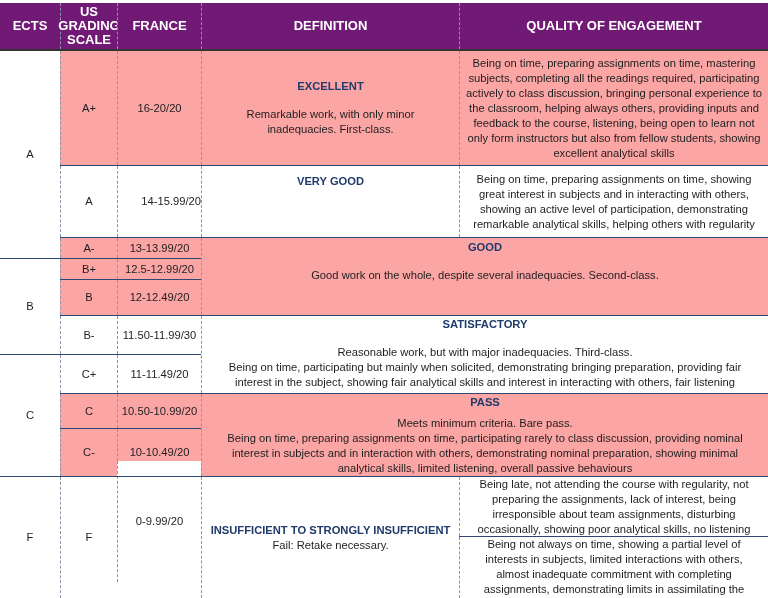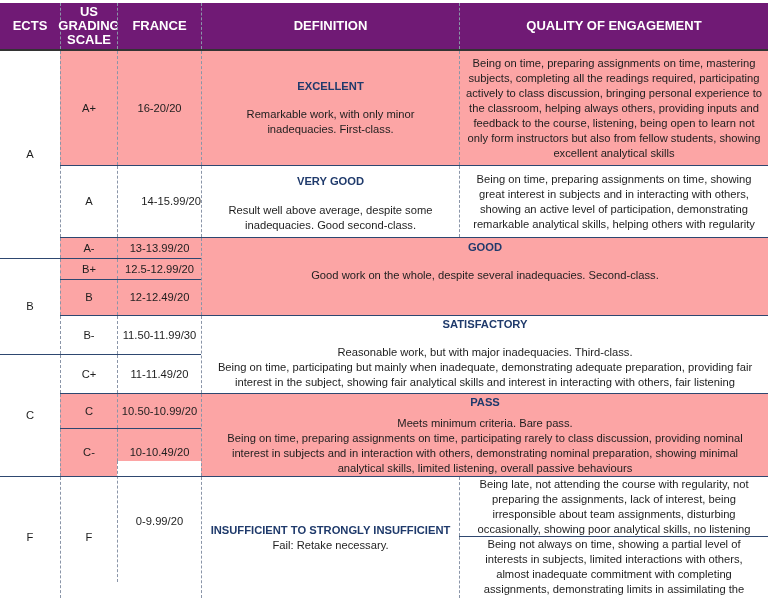--- a/index.html
+++ b/index.html
@@ -124,37 +124,36 @@
   <div class="gap"></div>
   <span style="padding:0 2px;">Remarkable work, with only minor inadequacies. First-class.</span>
 </div>
 <div class="cell gray vdash" style="left:459px;top:51px;width:309px;height:114px;padding:0 6px;">
   <span>Being on time, preparing assignments on time, mastering subjects, completing all the readings required, participating actively to class discussion, bringing personal experience to the classroom, helping always others, providing inputs and feedback to the course, listening, being open to learn not only form instructors but also from fellow students, showing excellent analytical skills</span>
 </div>
 
 <div class="cell white vdash" style="left:201px;top:166px;width:258px;height:71px;padding:0 16px;justify-content:flex-start;padding-top:8px;">
   <span class="title">VERY GOOD</span>
   <div style="height:14px;"></div>
-  <span style="padding:0 10px;">Result well above average, despite some inadequacies. Good second-class.</span>
 </div>
 <div class="cell white vdash" style="left:459px;top:166px;width:309px;height:71px;padding:0 6px;">
   <span>Being on time, preparing assignments on time, showing great interest in subjects and in interacting with others, showing an active level of participation, demonstrating remarkable analytical skills, helping others with regularity</span>
 </div>
 
 <div class="cell gray vdash" style="left:201px;top:238px;width:567px;height:77px;padding:0 4px;justify-content:flex-start;padding-top:2px;">
   <span class="title">GOOD</span>
   <div class="gap"></div>
   <span>Good work on the whole, despite several inadequacies. Second-class.</span>
 </div>
 
 <div class="cell white vdash" style="left:201px;top:316px;width:567px;height:77px;padding:0 4px;justify-content:flex-start;padding-top:1px;">
   <span class="title">SATISFACTORY</span>
   <div class="gap"></div>
   <span>Reasonable work, but with major inadequacies. Third-class.</span>
-  <span style="padding:0 4px;">Being on time, participating but mainly when inadequate, demonstrating adequate preparation, providing fair interest in the subject, showing fair analytical skills and interest in interacting with others, fair listening</span>
+  <span style="padding:0 4px;">Being on time, participating but mainly when solicited, demonstrating bringing preparation, providing fair interest in the subject, showing fair analytical skills and interest in interacting with others, fair listening</span>
 </div>
 
 <div class="cell gray vdash" style="left:201px;top:394px;width:567px;height:82px;padding:0 4px;justify-content:flex-start;padding-top:1px;">
   <span class="title">PASS</span>
   <div class="gap"></div>
   <span>Meets minimum criteria. Bare pass.</span>
   <span style="padding:0 4px;">Being on time, preparing assignments on time, participating rarely to class discussion, providing nominal interest in subjects and in interaction with others, demonstrating nominal preparation, showing minimal analytical skills, limited listening, overall passive behaviours</span>
 </div>
 
 <div class="cell white vdash" style="left:201px;top:477px;width:258px;height:121px;padding:0 6px;">

